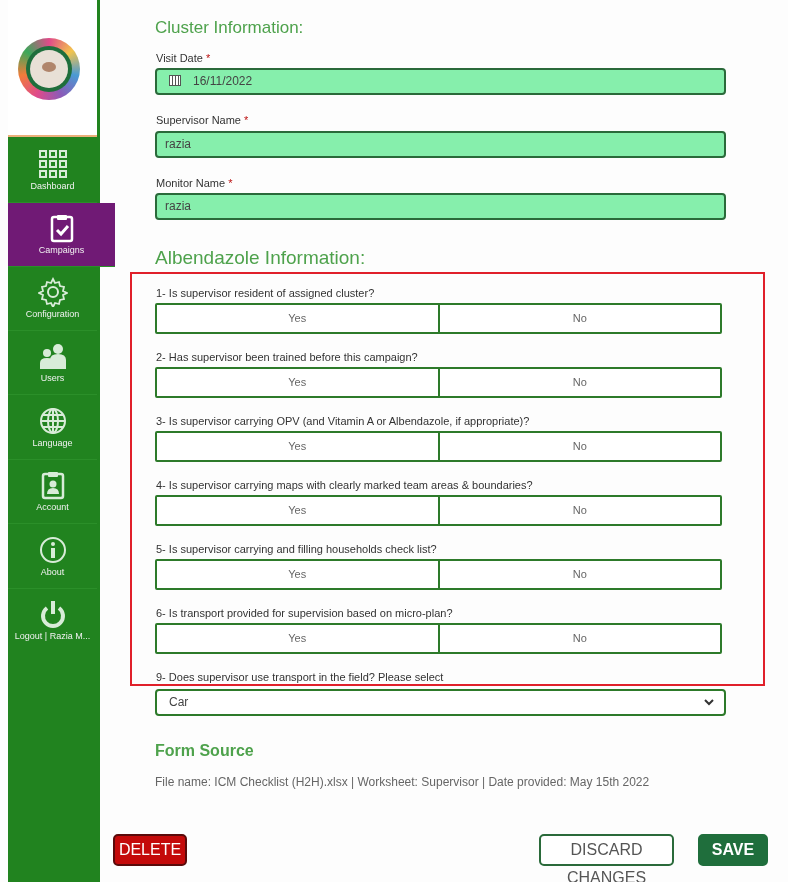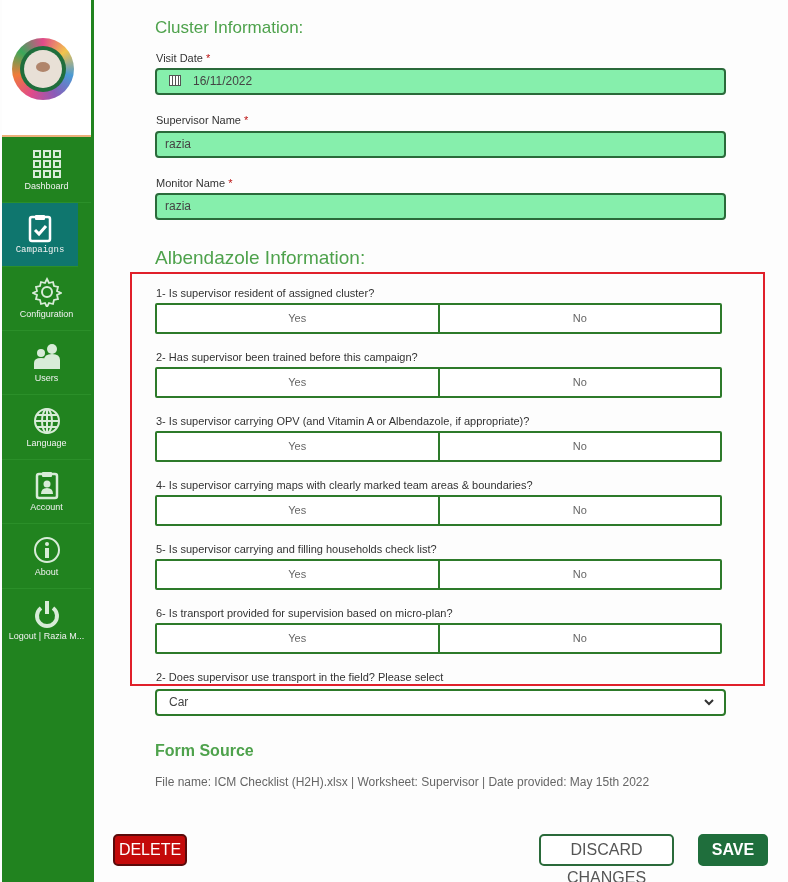--- a/index.html
+++ b/index.html
@@ -1,25 +1,25 @@
 <!DOCTYPE html>
 <html><head>
 <meta charset="utf-8">
 <style>
   * { box-sizing: border-box; margin: 0; padding: 0; }
   html, body { width: 788px; height: 882px; overflow: hidden; background: #fdfdfd; font-family: "Liberation Sans", "DejaVu Sans", sans-serif; color: #333; }
-  .sidebar { position: absolute; left: 2px; top: 0; width: 92px; height: 882px; background: #21831f; }
+  .sidebar { position: absolute; left: 8px; top: 0; width: 92px; height: 882px; background: #21831f; }
   .logo-box { position: absolute; left: 0; top: 0; width: 89px; height: 137px; background: #ffffff; border-bottom: 2px solid #ecb07a; }
   .logo { position: absolute; left: 10px; top: 38px; width: 62px; height: 62px; border-radius: 50%;
           background: conic-gradient(#e04a8a, #f3c44c, #4a9ad4, #8a5bb8, #e04a8a, #f07c3a, #3aa85a, #e04a8a); }
   .logo-inner { position: absolute; left: 8px; top: 8px; width: 46px; height: 46px; border-radius: 50%; background: #1f6e3c; }
   .logo-core { position: absolute; left: 4px; top: 4px; width: 38px; height: 38px; border-radius: 50%; background: #e8e0d6; }
   .logo-dot { position: absolute; left: 12px; top: 12px; width: 14px; height: 10px; border-radius: 50%; background: #b0856b; }
   .nav-item { position: absolute; left: 0; width: 89px; height: 64px; text-align: center; color: #ffffff; border-bottom: 1px solid #2b8f29; }
-  .nav-item.active { background: #0f766e; width: 76px; font-family: Liberation Mono, monospace; }
+  .nav-item.active { background: #701a75; width: 107px; }
   .nav-icon { display: block; margin: 10px auto 2px; width: 30px; height: 30px; }
   .nav-label { display: block; font-size: 9px; color: #f2f2f2; white-space: nowrap; }
   .main { position: absolute; left: 92px; top: 0; width: 696px; height: 882px; }
   .h-section { position: absolute; left: 63px; color: #4ea24c; font-weight: normal; }
   .label { position: absolute; left: 64px; font-size: 11px; color: #333; }
   .req { color: #b11; }
   .input { position: absolute; left: 63px; width: 571px; height: 27px; border: 2px solid #2a6a3a; border-radius: 4px; background: #86efac;
            font-size: 12px; color: #444; padding-left: 8px; line-height: 23px; }
   .cal { display: inline-block; width: 12px; height: 11px; border: 1px solid #555; margin-left: 4px; margin-right: 12px; vertical-align: -1px;
          background: repeating-linear-gradient(90deg, transparent 0 2px, #555 2px 3px), #fff; }
@@ -190,21 +190,21 @@
     <div class="yn-btn">Yes</div>
     <div class="yn-btn">No</div>
   </div>
 
   <div class="q-label" style="top:607px;">6- Is transport provided for supervision based on micro-plan?</div>
   <div class="yn" style="top:623px;">
     <div class="yn-btn">Yes</div>
     <div class="yn-btn">No</div>
   </div>
 
-  <div class="q-label" style="top:671px;">2- Does supervisor use transport in the field? Please select</div>
+  <div class="q-label" style="top:671px;">9- Does supervisor use transport in the field? Please select</div>
   <div class="select">
     <span>Car</span>
     <svg class="chev" viewBox="0 0 10 10">
       <polyline points="1,3 5,7 9,3" fill="none" stroke="#333" stroke-width="2"></polyline>
     </svg>
   </div>
 
   <div class="h-section" style="top:742px; font-size:16px; font-weight:bold;">Form Source</div>
   <div class="source">File name: ICM Checklist (H2H).xlsx | Worksheet: Supervisor | Date provided: May 15th 2022</div>
 

